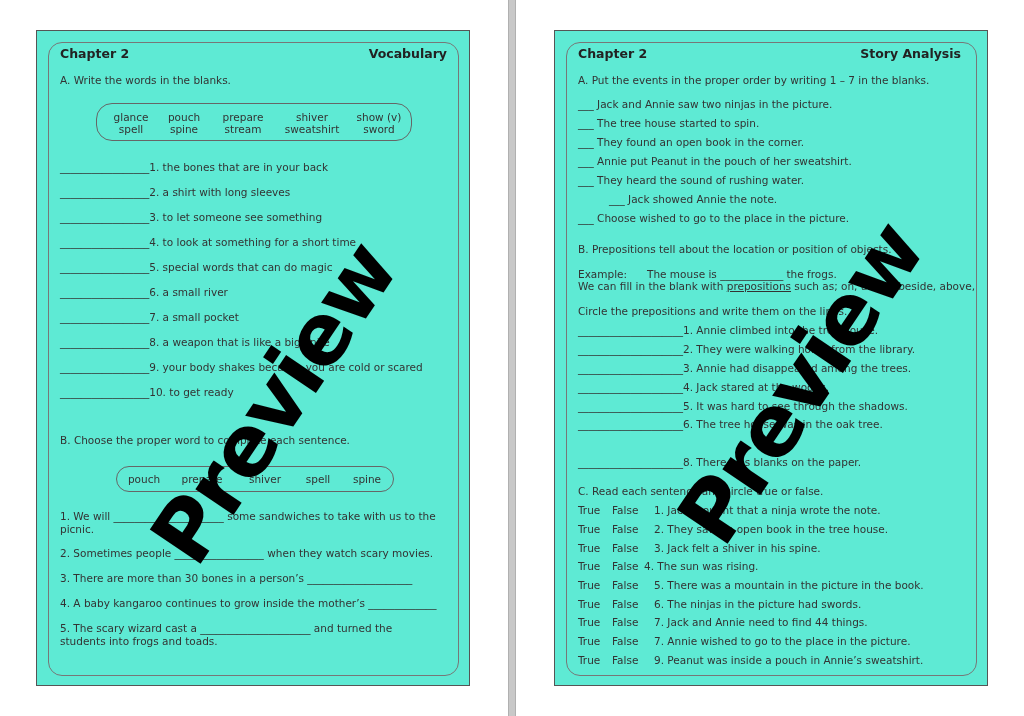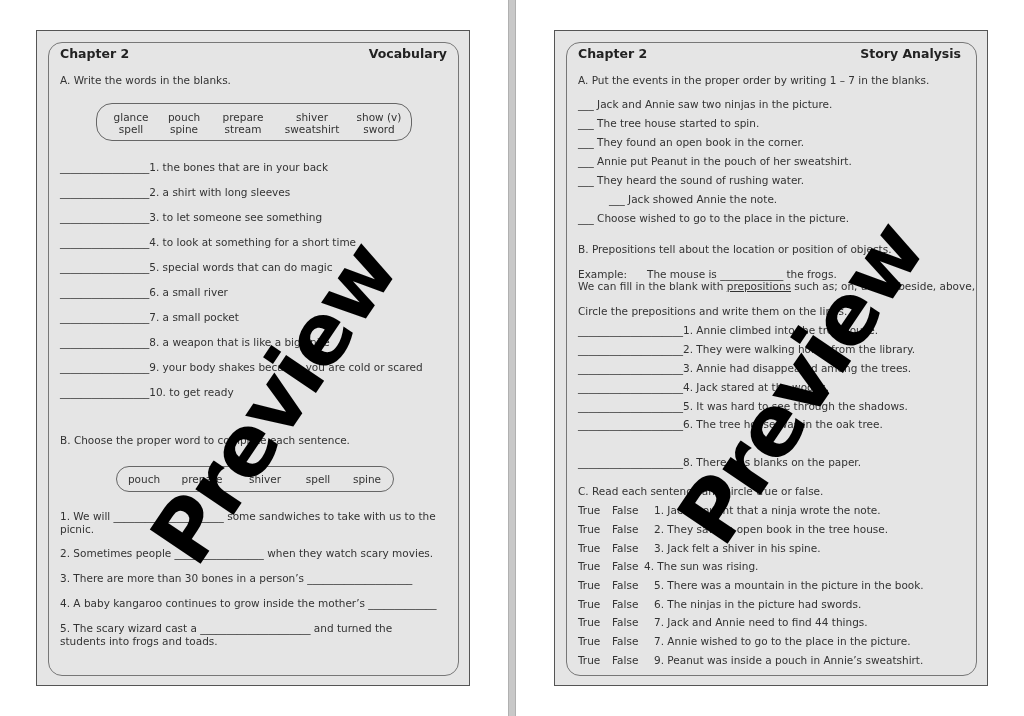--- a/index.html
+++ b/index.html
@@ -5,21 +5,21 @@
     * { box-sizing: border-box; margin: 0; padding: 0; }
     html, body { width: 1024px; height: 716px; background: #ffffff; overflow: hidden; }
     body { position: relative; font-family: "DejaVu Sans", "Liberation Sans", sans-serif; color: #333; }
 
     .divider {
       position: absolute; left: 508px; top: 0; width: 8px; height: 716px;
       background: #c8c8c8; border-left: 1px solid #b0b0b0; border-right: 1px solid #b0b0b0;
     }
 
     .page {
-      position: absolute; background: #e5e5e5; border: 1px solid #555;
+      position: absolute; background: #5eead4; border: 1px solid #555;
     }
     .page.left { left: 36px; top: 30px; width: 434px; height: 656px; }
     .page.right { left: 554px; top: 30px; width: 434px; height: 656px; }
 
     .frame {
       position: absolute; border: 1.5px solid #777; border-radius: 14px;
     }
     .page.left .frame { left: 11px; top: 11px; width: 411px; height: 634px; }
     .page.right .frame { left: 11px; top: 11px; width: 411px; height: 634px; }
 

